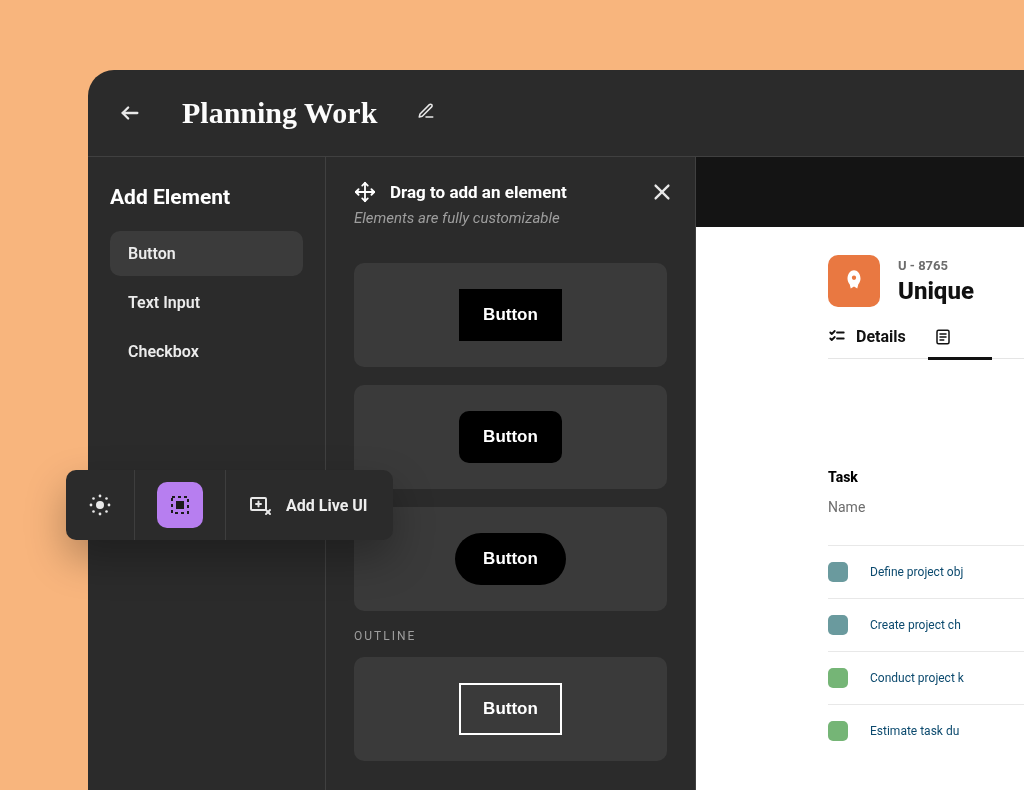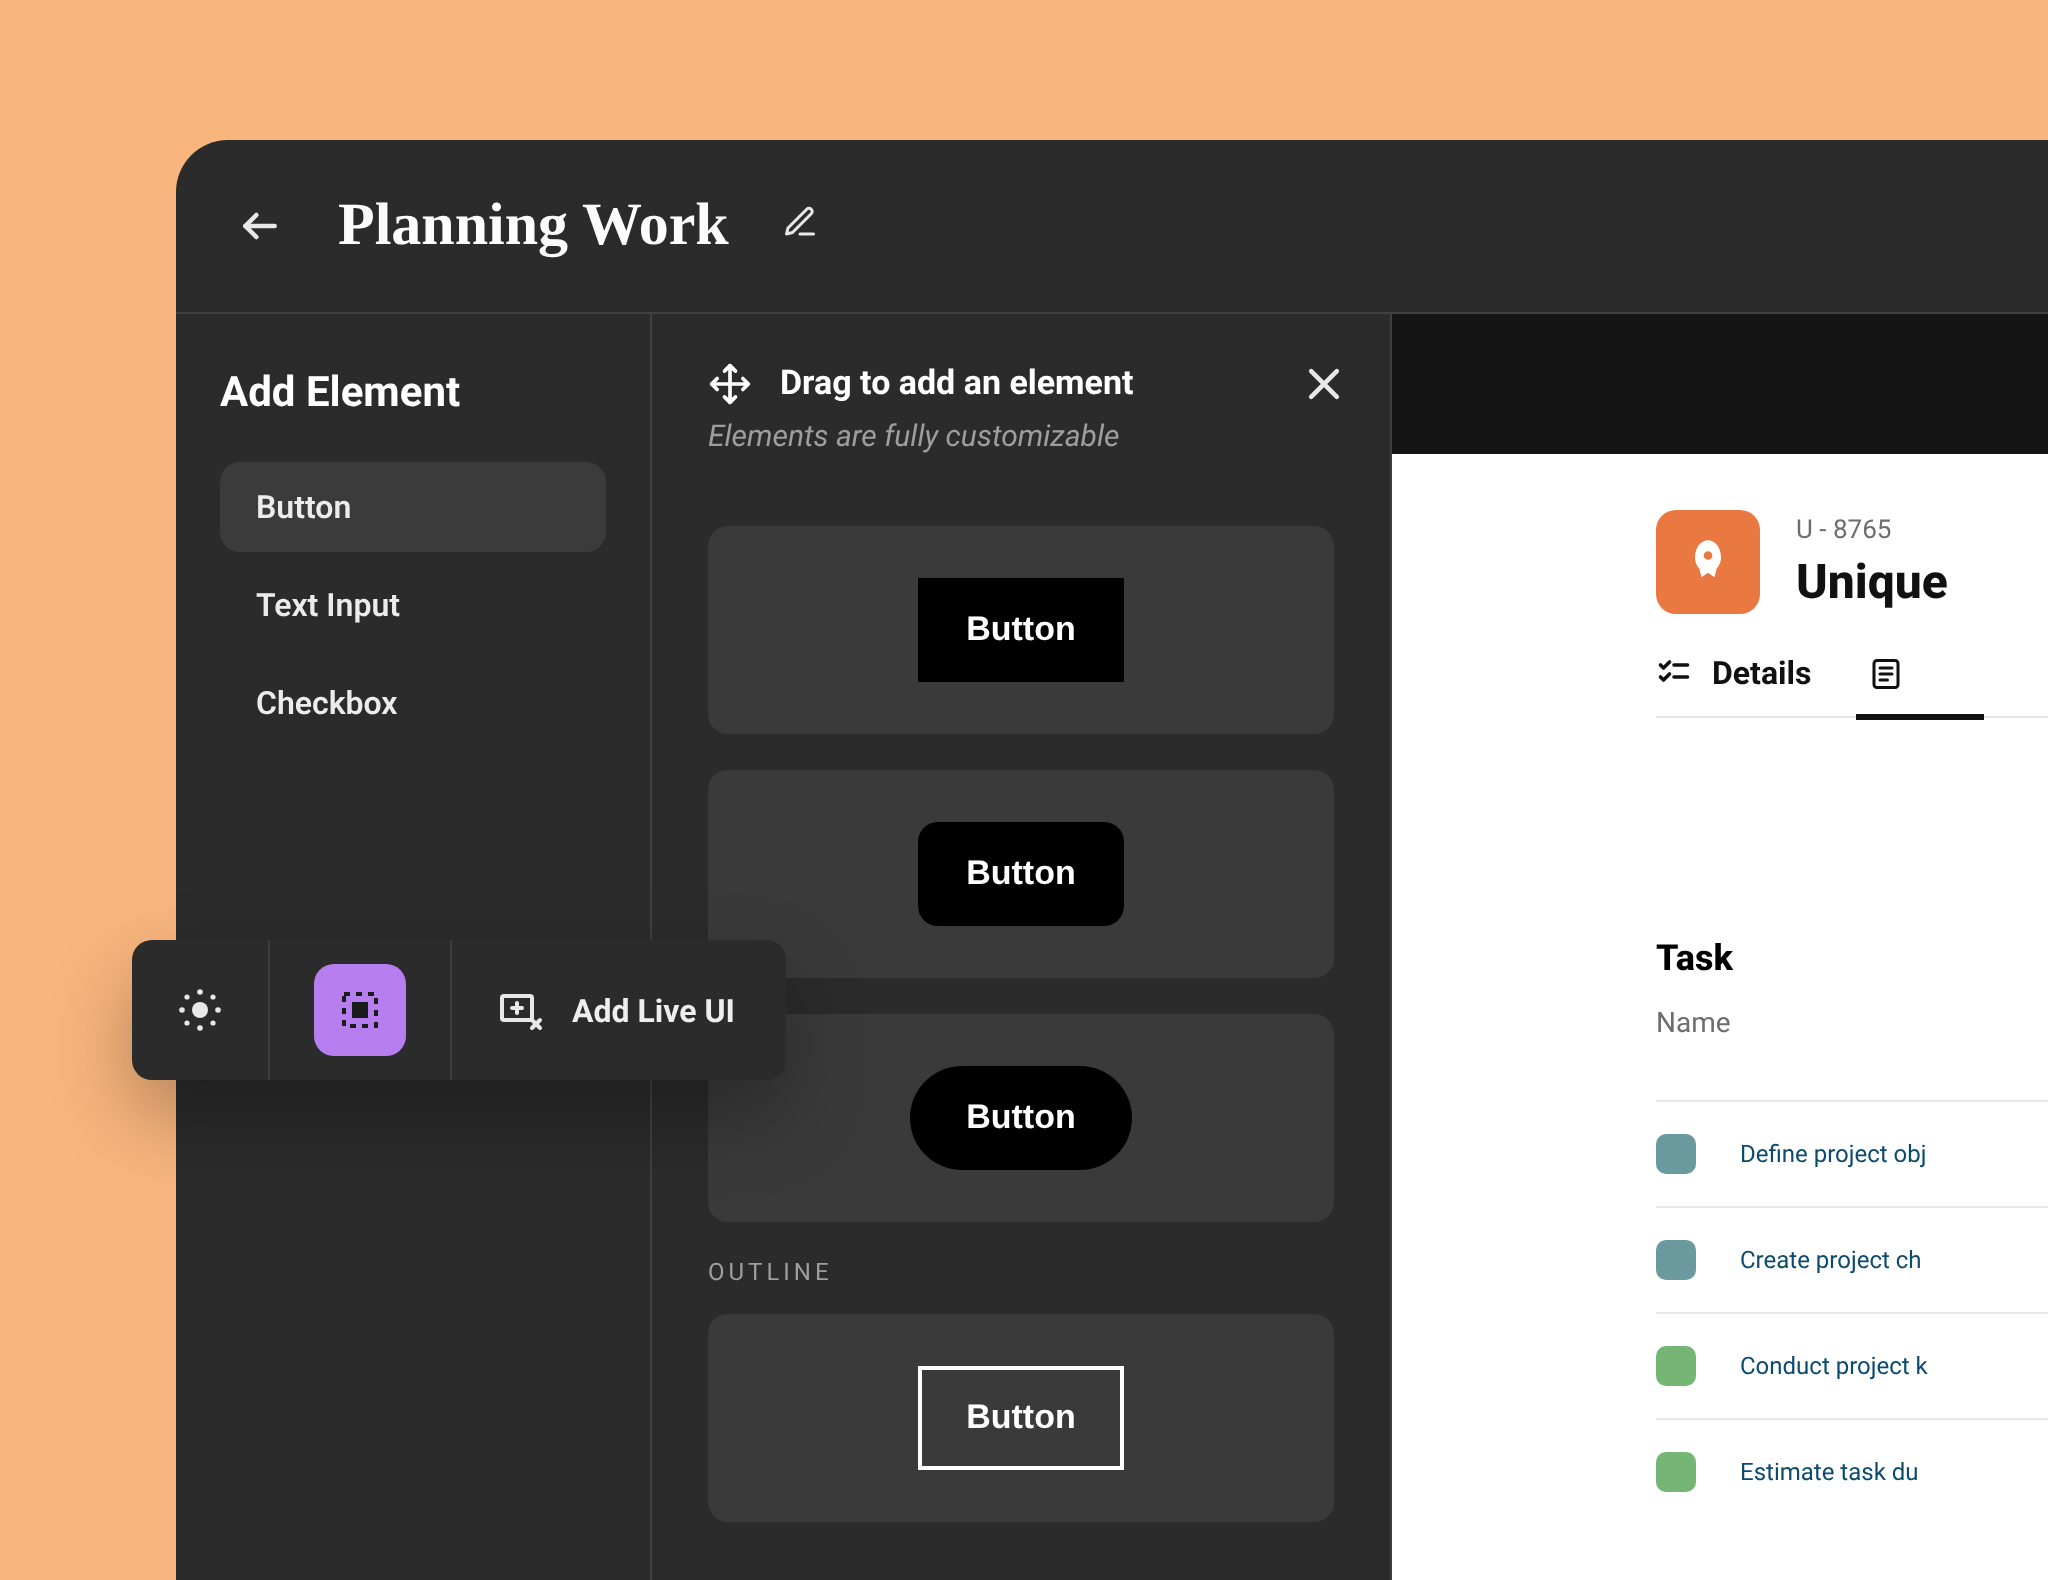--- a/index.html
+++ b/index.html
@@ -21,21 +21,21 @@
     border-radius: 26px 0 0 0;
     display: flex;
     flex-direction: column;
     overflow: hidden;
   }
   .titlebar {
     height: 86px;
     display: flex;
     align-items: center;
     padding: 0 30px;
-    gap: 27px;
+    gap: 40px;
   }
   .back-btn {
     width: 24px; height: 24px;
     display: flex; align-items: center; justify-content: center;
     color: #e8e8e8;
     cursor: pointer;
   }
   .title {
     font-family: Georgia, "Times New Roman", serif;
     font-size: 30px;
@@ -146,33 +146,33 @@
   
   .doc-inner {
     padding-top: 28px;
   }
   .proj-row { display:flex; align-items:center; gap:18px; margin-bottom:20px;}
   .proj-icon {
     width: 52px; height: 52px; border-radius: 10px;
     background: #e97841;
     display:flex; align-items:center; justify-content:center;
   }
-  .proj-code { color:#6d6d6d; font-size:13px; font-weight:400; margin-bottom:4px;}
+  .proj-code { color:#6d6d6d; font-size:13px; font-weight:700; margin-bottom:4px;}
   .proj-name { color:#111; font-size:24px; font-weight:800; }
   .tabs-row { display:flex; align-items:center; gap:28px; border-bottom:1px solid #e5e5e5; padding-bottom:12px; margin-bottom:110px;}
   .tab { display:flex; align-items:center; gap:10px; color:#111; font-weight:700; font-size:16px; cursor:pointer;}
   .tab .ic { color:#111; }
   .tab.more { position:relative; }
   .tab.more::after {
     content:"";
     position:absolute;
     left:-6px; right:-40px; bottom:-14px;
     height:3px; background:#111;
   }
-  .task-header h3 { font-size:18px; font-weight:800; margin-bottom:14px; }
+  .task-header h3 { font-size:14px; font-weight:800; margin-bottom:14px; }
   .task-sub { color:#6d6d6d; font-size:14px; margin-bottom:30px;}
   .task-list { display:flex; flex-direction:column; }
   .task-item {
     display:flex; align-items:center; gap:22px;
     padding:16px 0;
     border-top:1px solid #e8e8e8;
     font-size:12px; color:#0c4a6e;
   }
   .sq { width:20px; height:20px; border-radius:5px; }
   .sq.teal { background:#6a9a9e; }

